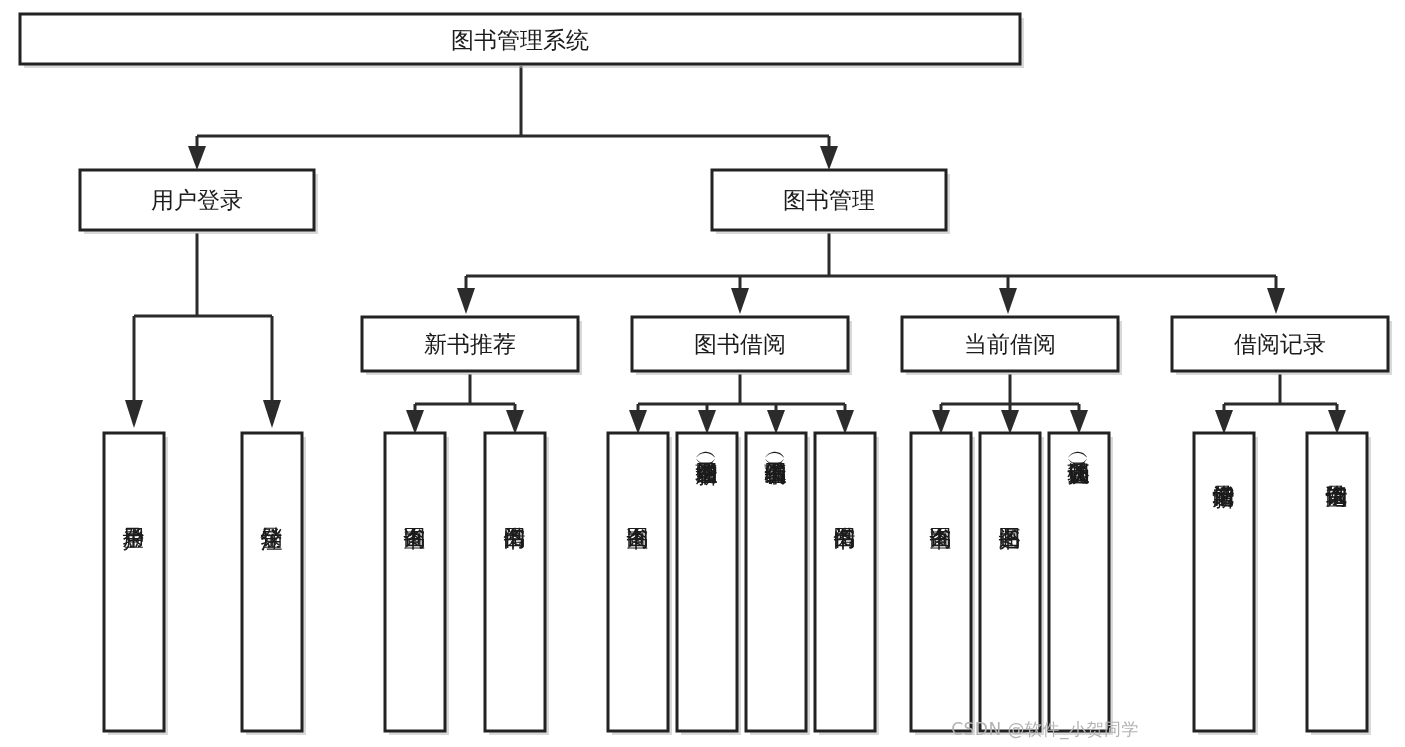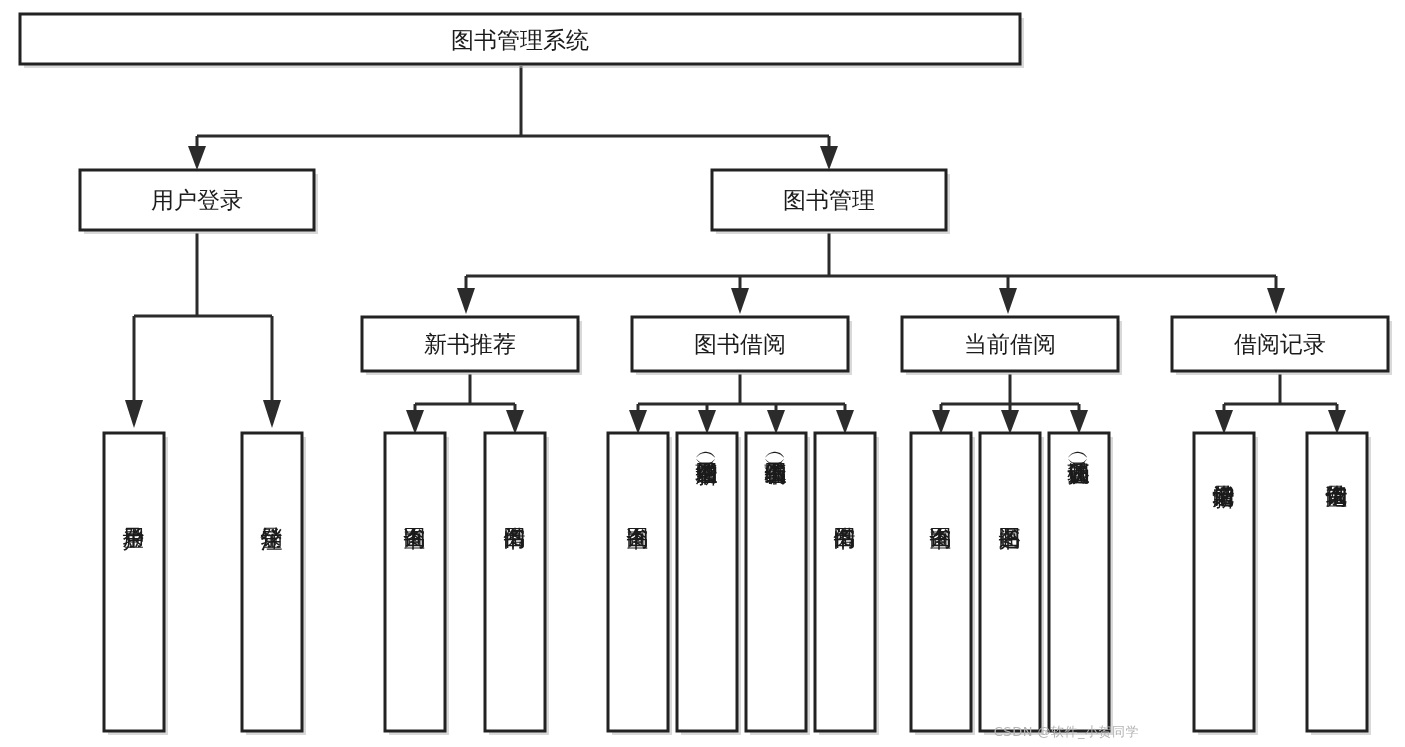--- a/index.html
+++ b/index.html
@@ -57,21 +57,21 @@
     fill: #1b1b1b;
     font-family: "DejaVu Sans", "Liberation Sans", sans-serif;
     font-size: 22px;
     text-anchor: middle;
   }
   .watermark {
     position: absolute;
     right: 10px;
     bottom: 6px;
     font-family: "DejaVu Sans", "Liberation Sans", sans-serif;
-    font-size: 13px;
+    font-size: 17px;
     color: #b3b3b3;
     letter-spacing: 0.5px;
     white-space: nowrap;
     user-select: none;
   }
 </style>
 </head>
 <body>
 
 <div id="diagram-root">

